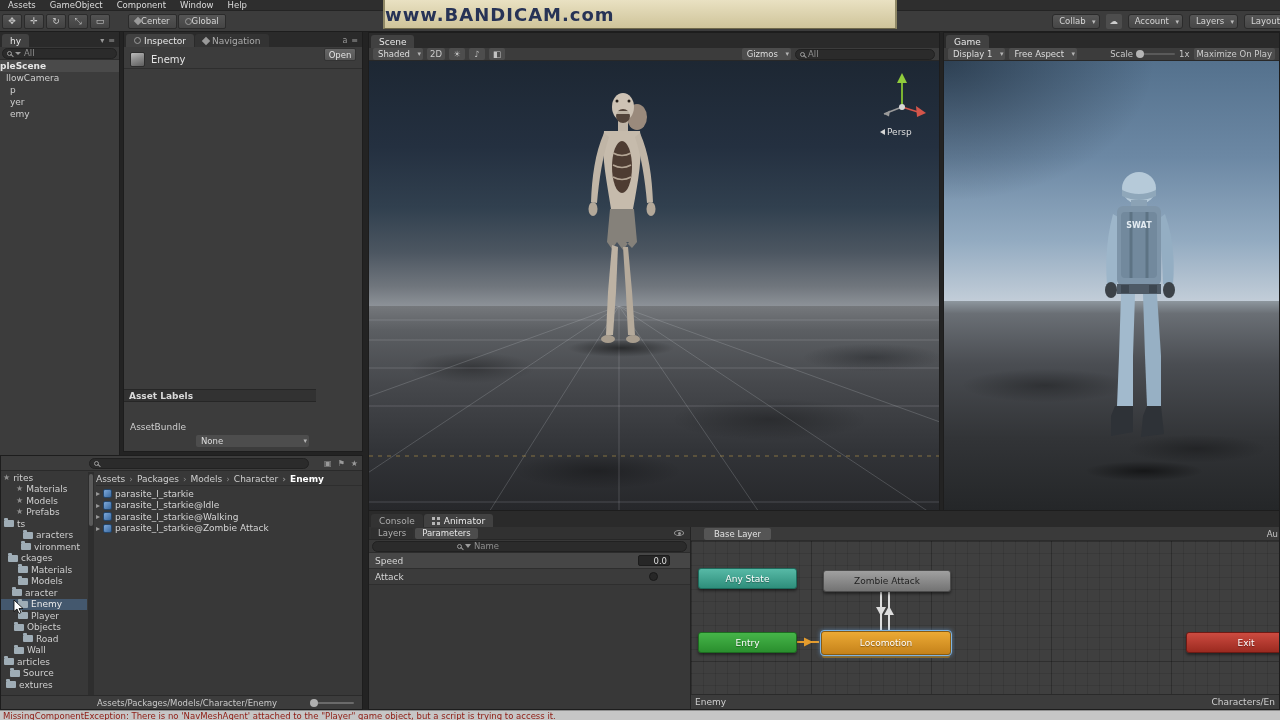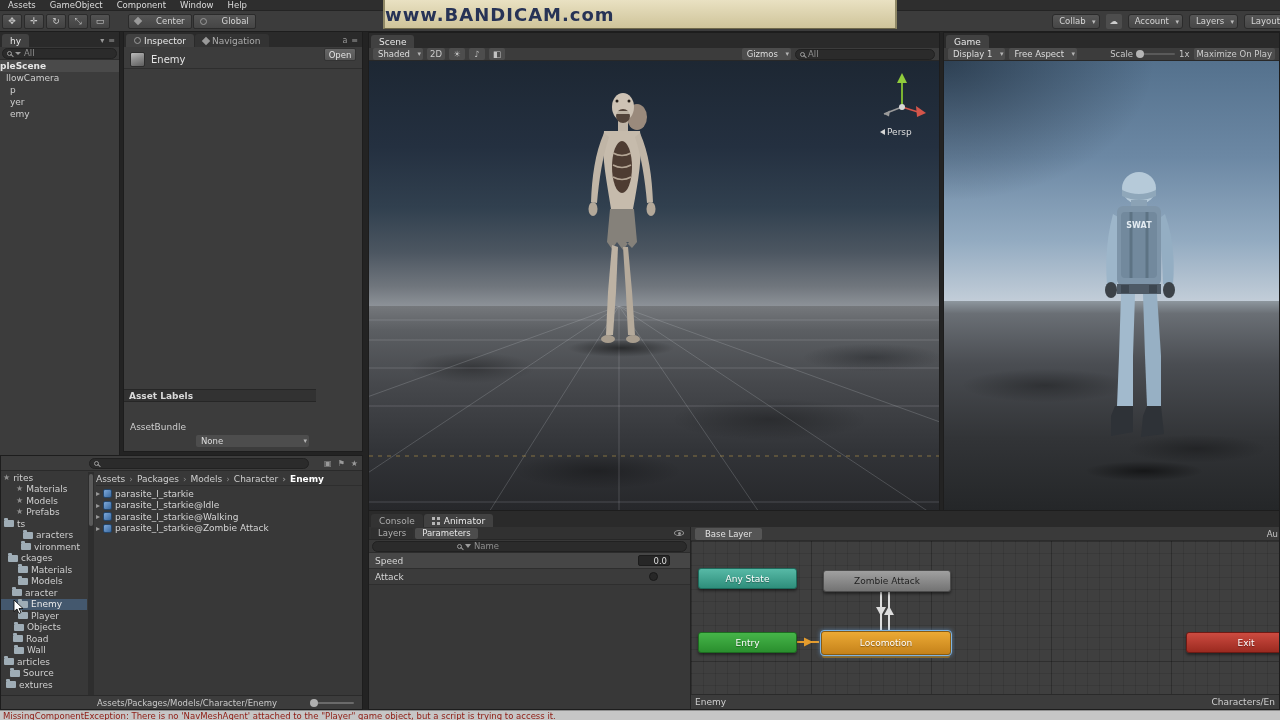--- a/index.html
+++ b/index.html
@@ -7,21 +7,21 @@
   body{font-family:"DejaVu Sans","Liberation Sans",sans-serif;-webkit-font-smoothing:antialiased}
   #root{position:relative;width:1280px;height:720px;overflow:hidden;background:#232323;color:#d2d2d2;font-size:9.5px;user-select:none}
   .abs{position:absolute}
   .nowrap{white-space:nowrap}
 
   
   #menubar{position:absolute;left:0;top:0;width:1280px;height:11px;background:#2e2e2e;display:flex;align-items:center;gap:14px;padding-left:8px;font-size:8.5px;color:#dcdcdc;border-bottom:1px solid #242424}
   #toolbar{position:absolute;left:0;top:11px;width:1280px;height:21px;background:#3c3c3c;border-bottom:1px solid #1d1d1d;display:flex;align-items:center}
   .toolbtn{width:20px;height:15px;background:linear-gradient(#535353,#434343);border:1px solid #2b2b2b;color:#c9c9c9;font-size:9px;display:flex;align-items:center;justify-content:center;border-radius:2px;margin-left:2px}
   .toolgrp{display:flex;align-items:center;margin-left:18px;gap:1px}
-  .pivbtn{height:15px;background:linear-gradient(#555,#454545);border:1px solid #2b2b2b;border-radius:2px;color:#d5d5d5;font-size:8.5px;display:flex;align-items:center;gap:15px;padding:0 6px}
+  .pivbtn{height:15px;background:linear-gradient(#555,#454545);border:1px solid #2b2b2b;border-radius:2px;color:#d5d5d5;font-size:8.5px;display:flex;align-items:center;gap:0;padding:0 6px}
   .rchip{height:15px;background:linear-gradient(#565656,#464646);border:1px solid #2b2b2b;border-radius:3px;color:#d5d5d5;font-size:8.5px;display:flex;align-items:center;padding:0 13px 0 6px;position:relative;margin-left:6px}
   .rchip::after{content:"▾";position:absolute;right:3px;top:3px;font-size:7px;color:#bdbdbd}
   #bandicam{position:absolute;left:383px;top:0;width:514px;height:29px;background:linear-gradient(#e9e1c2,#cfc49a);border-left:2px solid #8f8866;border-right:2px solid #8f8866;border-bottom:1px solid #6e684a;display:flex;align-items:center;justify-content:flex-start;z-index:60;color:#273356;font-weight:bold;font-size:18px;letter-spacing:1px}
 
   
   .tabstrip{display:flex;align-items:flex-end;background:#2a2a2a;height:15px;padding-left:2px;gap:1px}
   .tab{display:flex;align-items:center;gap:3px;background:#333;color:#ababab;padding:0 8px;border-radius:3px 3px 0 0;height:13px;font-size:9px}
   .tab.active{background:#414141;color:#e8e8e8}
   .chip{display:inline-flex;align-items:center;background:#4d4d4d;border-radius:2px;height:12px;padding:0 13px 0 5px;position:relative;color:#ddd;font-size:8.5px;flex:none}
   .chip::after{content:"▾";position:absolute;right:2px;top:2px;font-size:7px;color:#b5b5b5}
@@ -435,21 +435,21 @@
           <span>Enemy</span>
         </div>
       <div class="trow" style="padding-left:17px">
           <span class="ico-folder"></span>
           <span>Player</span>
         </div>
       <div class="trow" style="padding-left:13px">
           <span class="ico-folder"></span>
           <span>Objects</span>
         </div>
-      <div class="trow" style="padding-left:12px">
+      <div class="trow" style="padding-left:22px">
           <span class="ico-folder"></span>
           <span>Road</span>
         </div>
       <div class="trow" style="padding-left:13px">
           <span class="ico-folder"></span>
           <span>Wall</span>
         </div>
       <div class="trow" style="padding-left:3px">
           <span class="ico-folder"></span>
           <span>articles</span>
@@ -548,21 +548,21 @@
             </span>
         </div>
         <div class="prow" style="background:#3b3b3b;border-bottom:1px solid #2e2e2e">
           <span>Attack</span>
           <span style="margin-left:auto;margin-right:26px" class="radio"></span>
         </div>
       </div>
 
       <div id="graph">
         <div style="height:14px;background:#3a3a3a;border-bottom:1px solid #2c2c2c;display:flex;align-items:center">
-          <span style="margin-left:4px;height:12px;display:flex;align-items:center;background:#555;border-radius:2px;padding:0 10px;font-size:8.5px;color:#e2e2e2">
+          <span style="margin-left:13px;height:12px;display:flex;align-items:center;background:#555;border-radius:2px;padding:0 10px;font-size:8.5px;color:#e2e2e2">
               <span>Base Layer</span>
             </span>
           <span style="margin-left:auto;margin-right:1px;font-size:8.5px;color:#c5c5c5"><span>Au</span></span>
         </div>
         <div id="graph-canvas">
 
           <svg class="abs" style="left:0;top:0" width="590" height="155" viewBox="0 0 590 155">
             <line x1="106" y1="101" x2="128" y2="101" stroke="#e39b2d" stroke-width="2"></line>
             <polygon points="113,96.5 122,101 113,105.5" fill="#e39b2d"></polygon>
             <line x1="190" y1="51" x2="190" y2="89" stroke="#dddddd" stroke-width="2"></line>

